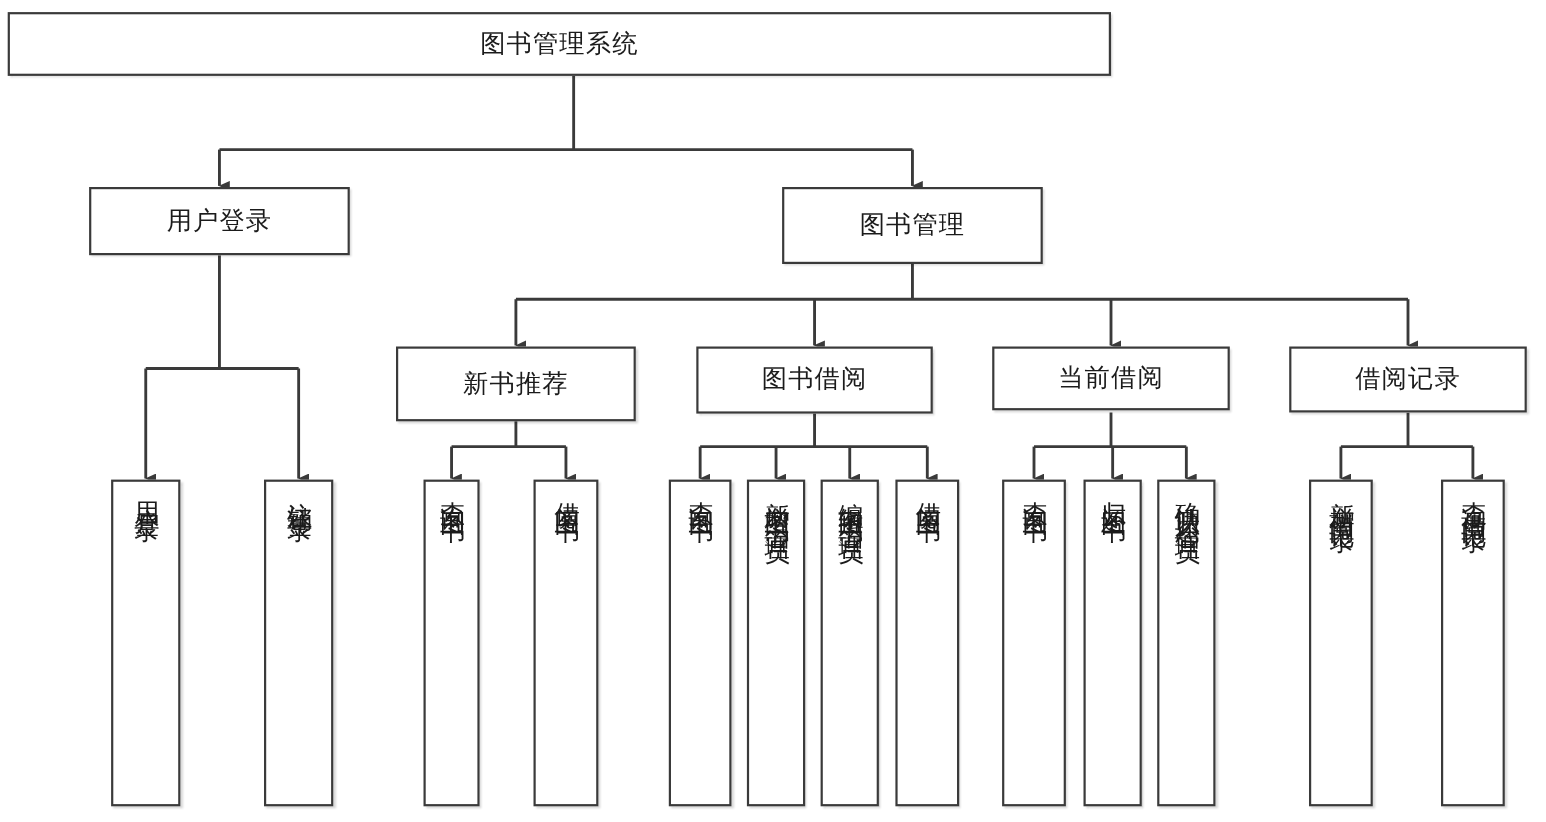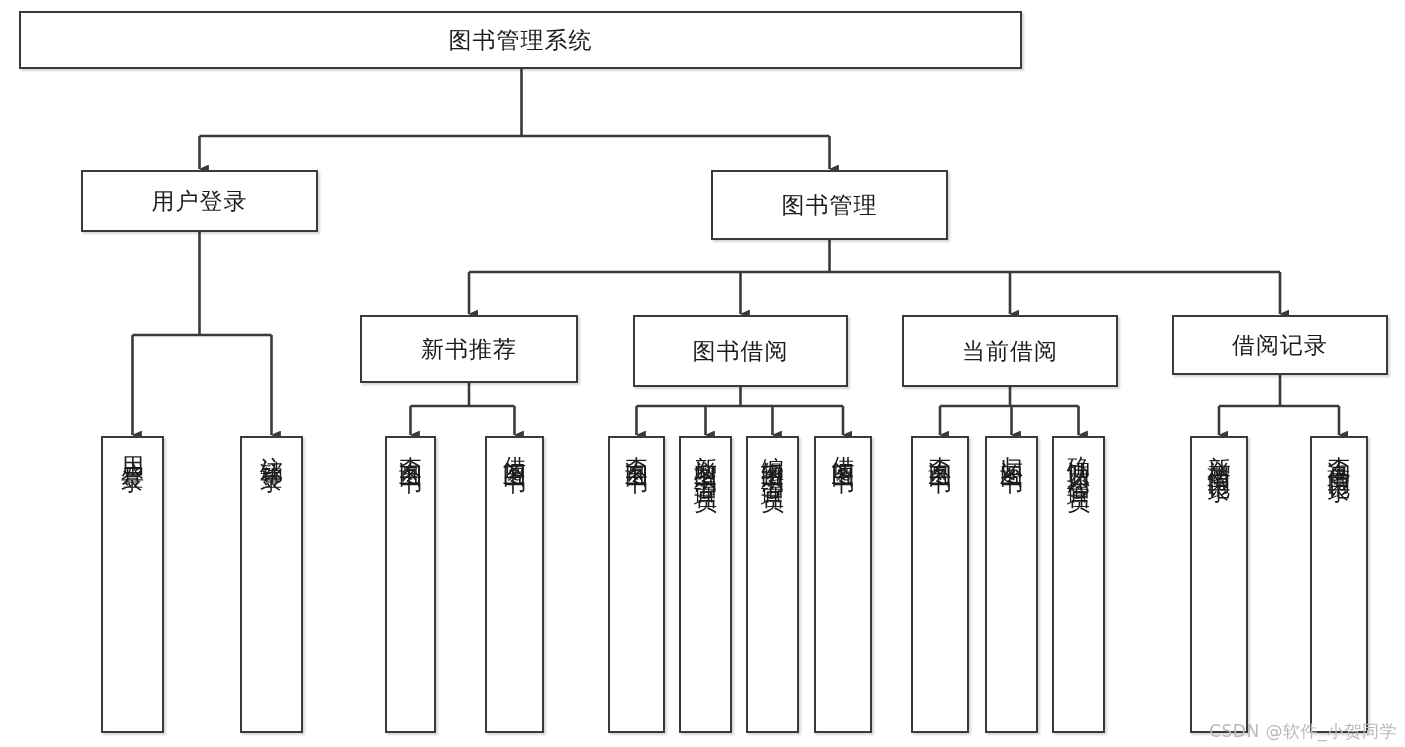--- a/index.html
+++ b/index.html
@@ -108,36 +108,36 @@
         <path d="M 1011.5 406 L 1011.5 435" marker-end="url(#arrowhead)"></path>
         <path d="M 1078.5 406 L 1078.5 435" marker-end="url(#arrowhead)"></path>
         <path d="M 1280 375 L 1280 406"></path>
         <path d="M 1219 406 L 1339 406"></path>
         <path d="M 1219 406 L 1219 435" marker-end="url(#arrowhead)"></path>
         <path d="M 1339 406 L 1339 435" marker-end="url(#arrowhead)"></path>
       </g>
   </svg>
 
   <div id="nodes-layer">
-      <div class="node-box" style="left: 19px; top: 11px; width: 1003px; height: 58px;">
+      <div class="node-box" style="left: 7px; top: 11px; width: 1003px; height: 58px;">
         <span class="node-label-h">图书管理系统</span>
       </div>
       <div class="node-box" style="left: 81px; top: 170px; width: 237px; height: 62px;">
         <span class="node-label-h">用户登录</span>
       </div>
       <div class="node-box" style="left: 711px; top: 170px; width: 237px; height: 70px;">
         <span class="node-label-h">图书管理</span>
       </div>
       <div class="node-box" style="left: 360px; top: 315px; width: 218px; height: 68px;">
         <span class="node-label-h">新书推荐</span>
       </div>
-      <div class="node-box" style="left: 633px; top: 315px; width: 215px; height: 72px;">
+      <div class="node-box" style="left: 633px; top: 315px; width: 215px; height: 61px;">
         <span class="node-label-h">图书借阅</span>
       </div>
-      <div class="node-box" style="left: 902px; top: 315px; width: 216px; height: 72px;">
+      <div class="node-box" style="left: 902px; top: 315px; width: 216px; height: 58px;">
         <span class="node-label-h">当前借阅</span>
       </div>
       <div class="node-box" style="left: 1172px; top: 315px; width: 216px; height: 60px; align-items: center;">
         <span class="node-label-h">借阅记录</span>
       </div>
       <div class="node-box leaf" style="left: 101px; top: 436px; width: 63px; height: 297px;">
         <span class="node-label-v">用户登录</span>
       </div>
       <div class="node-box leaf" style="left: 240px; top: 436px; width: 63px; height: 297px;">
         <span class="node-label-v">注销登录</span>
@@ -170,15 +170,14 @@
         <span class="node-label-v">确认归还（管理员）</span>
       </div>
       <div class="node-box leaf" style="left: 1190px; top: 436px; width: 58px; height: 297px;">
         <span class="node-label-v">新增借阅记录</span>
       </div>
       <div class="node-box leaf" style="left: 1310px; top: 436px; width: 58px; height: 297px;">
         <span class="node-label-v">查询借阅记录</span>
       </div>
     </div>
 
-  <div class="watermark">CSDN @软件_小贺同学</div>
 
 </div>
 
 </body></html>

